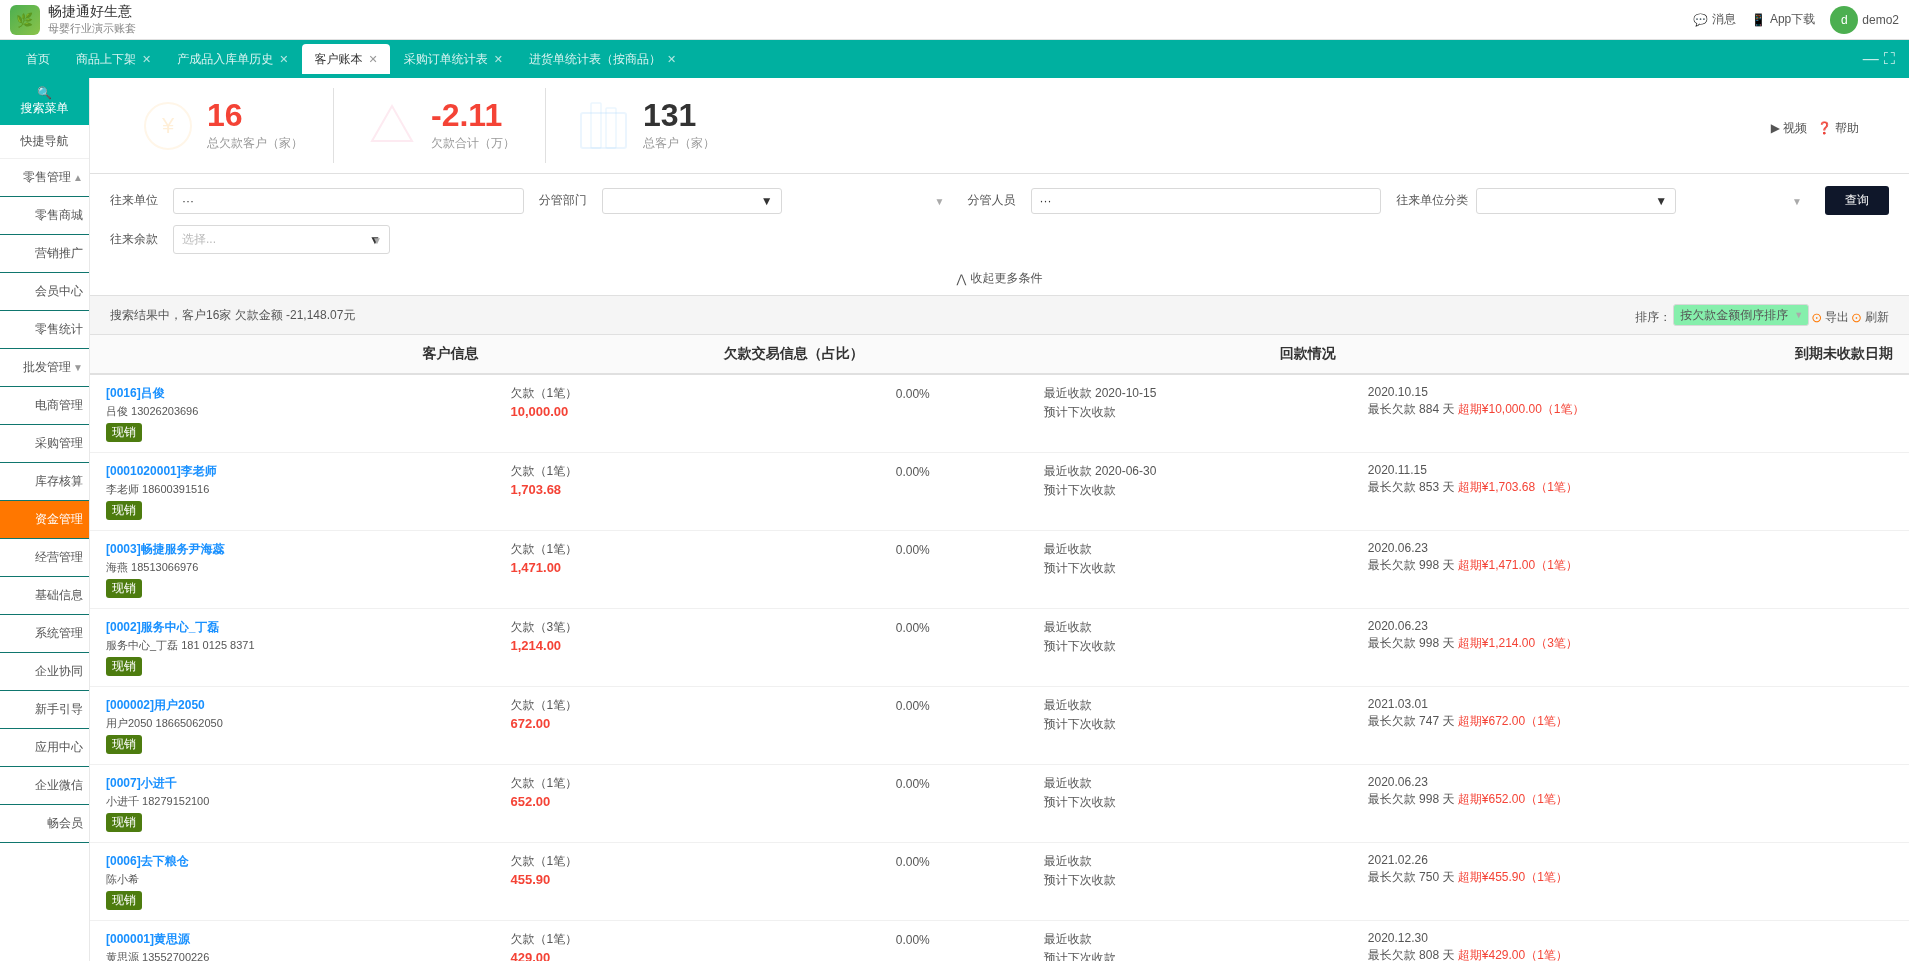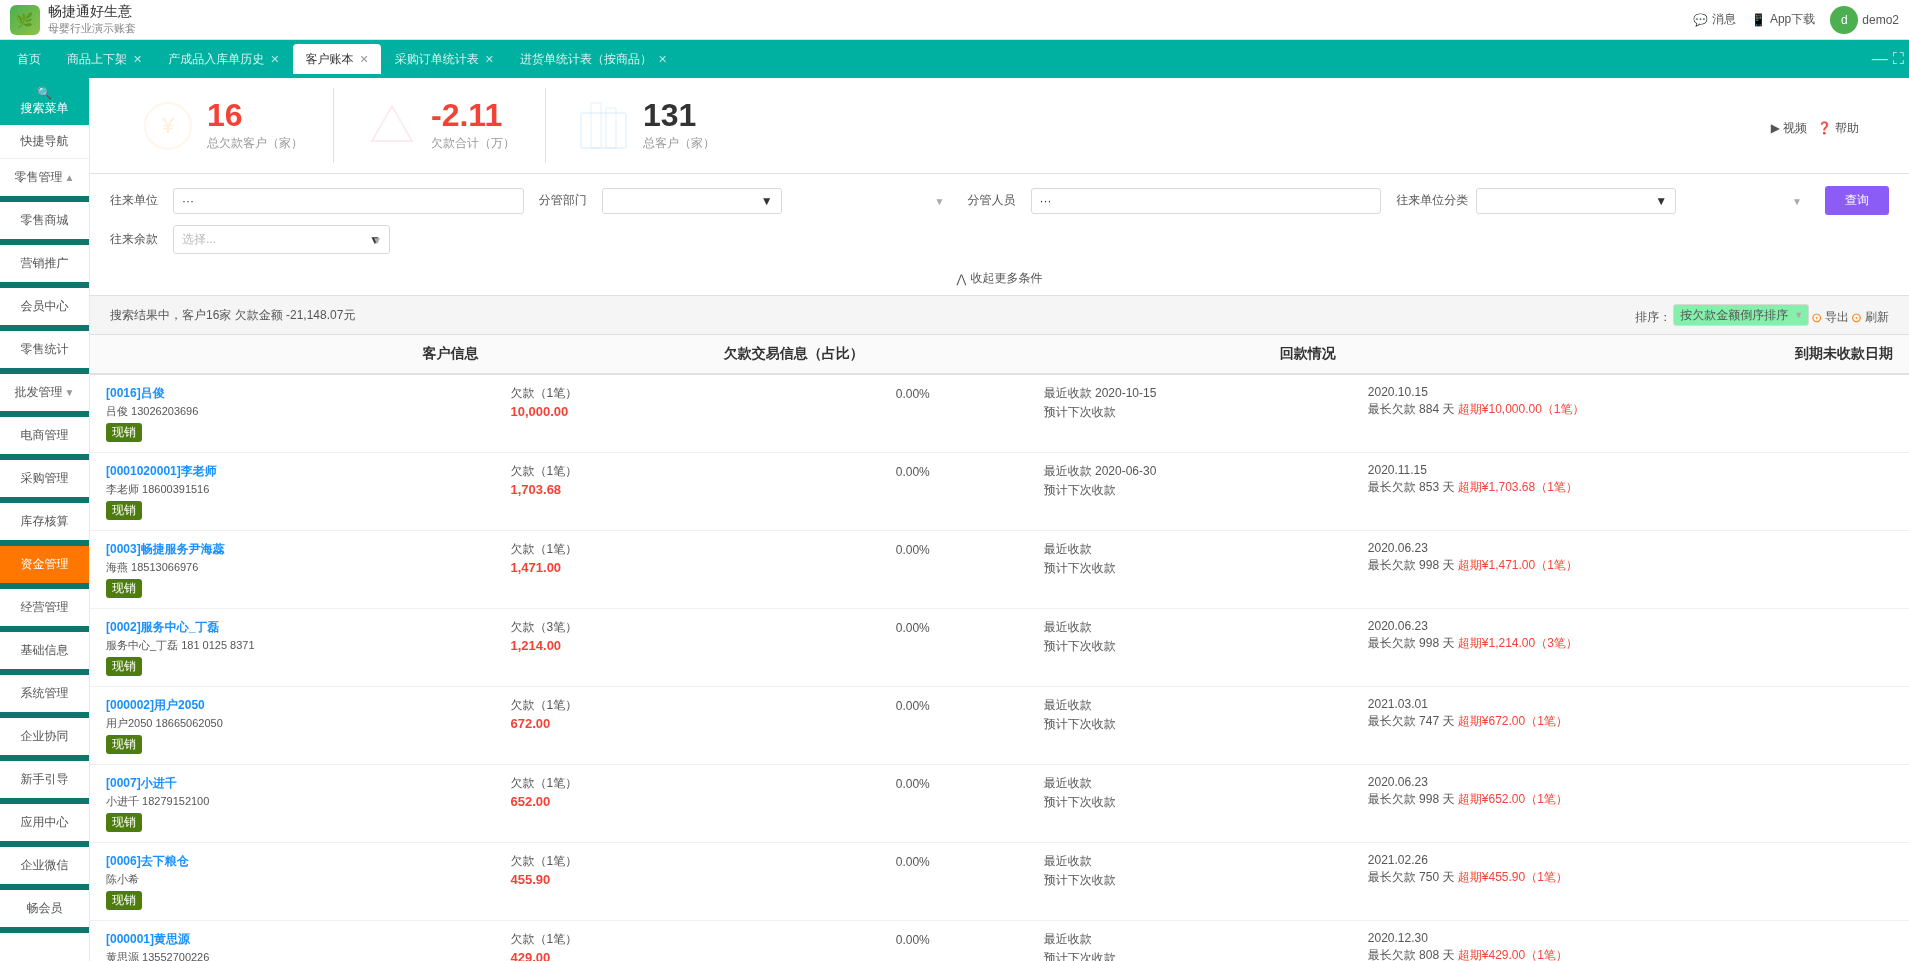--- a/index.html
+++ b/index.html
@@ -9,36 +9,36 @@
     .top-bar { display: flex; align-items: center; background: #fff; height: 40px; border-bottom: 1px solid #e0e0e0; padding: 0 10px; }
     .logo { display: flex; align-items: center; width: 180px; }
     .logo-icon { width: 30px; height: 30px; background: linear-gradient(135deg, #4CAF50, #8BC34A); border-radius: 6px; display: flex; align-items: center; justify-content: center; color: white; font-size: 14px; margin-right: 8px; }
     .logo-text { font-size: 14px; color: #333; }
     .logo-sub { font-size: 11px; color: #888; }
     .top-right { margin-left: auto; display: flex; align-items: center; gap: 15px; }
     .top-right-item { display: flex; align-items: center; gap: 4px; color: #555; font-size: 12px; cursor: pointer; }
     .avatar { width: 28px; height: 28px; background: #4CAF50; border-radius: 50%; display: flex; align-items: center; justify-content: center; color: white; font-size: 12px; }
 
     
-    .nav-tabs { display: flex; align-items: center; background: #00b0a0; height: 38px; padding: 0 5px; }
+    .nav-tabs { display: flex; align-items: center; background: #00b0a0; height: 38px; padding: 0 14px; }
     .nav-tab { display: flex; align-items: center; padding: 0 12px; height: 30px; color: rgba(255,255,255,0.85); font-size: 12px; cursor: pointer; border-radius: 4px 4px 0 0; margin-right: 2px; white-space: nowrap; }
     .nav-tab.active { background: #fff; color: #333; }
     .nav-tab .close { margin-left: 6px; color: rgba(255,255,255,0.7); font-size: 11px; }
     .nav-tab.active .close { color: #999; }
     .nav-tab-close-all { margin-left: auto; display: flex; align-items: center; gap: 5px; }
     .nav-tab-close-all span { color: rgba(255,255,255,0.8); font-size: 16px; cursor: pointer; }
 
     
     .main-layout { display: flex; height: calc(100vh - 78px); }
 
     
     .sidebar { width: 90px; background: #fff; border-right: 1px solid #e8e8e8; display: flex; flex-direction: column; overflow-y: auto; flex-shrink: 0; }
     .sidebar-search { padding: 8px 6px; background: #00b0a0; color: white; font-size: 12px; text-align: center; cursor: pointer; }
     .sidebar-quick { padding: 8px 6px; font-size: 12px; color: #555; text-align: center; cursor: pointer; border-bottom: 1px solid #f0f0f0; }
-    .sidebar-item { padding: 10px 6px; font-size: 12px; color: #555; text-align: center; cursor: pointer; border-bottom: 6px solid #0f766e; display: flex; flex-direction: column; align-items: center; }
+    .sidebar-item { padding: 10px 6px; font-size: 12px; color: #555; text-align: center; cursor: pointer; border-bottom: 1px solid #0f766e; display: flex; flex-direction: column; align-items: flex-end; }
     .sidebar-item.active { background: #ff7700; color: white; }
     .sidebar-arrow { font-size: 10px; color: #999; }
     .sidebar-item-row { display: flex; align-items: center; justify-content: center; gap: 2px; }
 
     
     .content { flex: 1; display: flex; flex-direction: column; overflow: hidden; }
 
     
     .stats-bar { display: flex; background: #fff; border-bottom: 1px solid #e0e0e0; padding: 10px 20px; gap: 0; }
     .stat-item { display: flex; align-items: center; gap: 12px; padding: 10px 30px; border-right: 1px solid #e0e0e0; }
@@ -56,21 +56,21 @@
     .stat-action { font-size: 12px; color: #555; display: flex; align-items: center; gap: 3px; cursor: pointer; }
 
     
     .filter-bar { background: #fff; padding: 12px 20px 0; border-bottom: 1px solid #e0e0e0; }
     .filter-row { display: flex; align-items: center; gap: 15px; margin-bottom: 10px; }
     .filter-item { display: flex; align-items: center; gap: 8px; flex: 1; }
     .filter-label { font-size: 12px; color: #555; white-space: nowrap; min-width: 55px; }
     .filter-input { flex: 1; border: 1px solid #d9d9d9; border-radius: 3px; padding: 5px 8px; font-size: 12px; color: #333; display: flex; align-items: center; justify-content: space-between; cursor: pointer; background: #fff; min-width: 120px; }
     .filter-select-wrap { position: relative; flex: 1; }
     .filter-select-wrap::after { content: '▼'; position: absolute; right: 8px; top: 50%; transform: translateY(-50%); font-size: 10px; color: #aaa; pointer-events: none; }
-    .filter-btn { background: #8b5cf6; color: white; border: none; padding: 6px 20px; border-radius: 3px; font-size: 12px; cursor: pointer; }
+    .filter-btn { background: #0f172a; color: white; border: none; padding: 6px 20px; border-radius: 3px; font-size: 12px; cursor: pointer; }
     .filter-collapse { display: flex; align-items: center; justify-content: center; font-size: 12px; color: #555; cursor: pointer; padding: 6px 0 8px; gap: 4px; }
 
     
     .result-bar { background: #f5f5f5; padding: 8px 20px; display: flex; align-items: center; justify-content: space-between; border-bottom: 1px solid #e0e0e0; }
     .result-info { font-size: 12px; color: #555; }
     .result-actions { display: flex; align-items: flex-end; gap: 2px; font-size: 12px; color: #555; }
     .sort-wrap { position: relative; }
     .sort-wrap::after { content: '▼'; position: absolute; right: 6px; top: 50%; transform: translateY(-50%); font-size: 9px; color: #aaa; pointer-events: none; }
     .result-action-btn { display: flex; align-items: center; gap: 3px; cursor: pointer; color: #555; }
     .result-action-btn .icon { color: #ff7700; font-size: 13px; }

